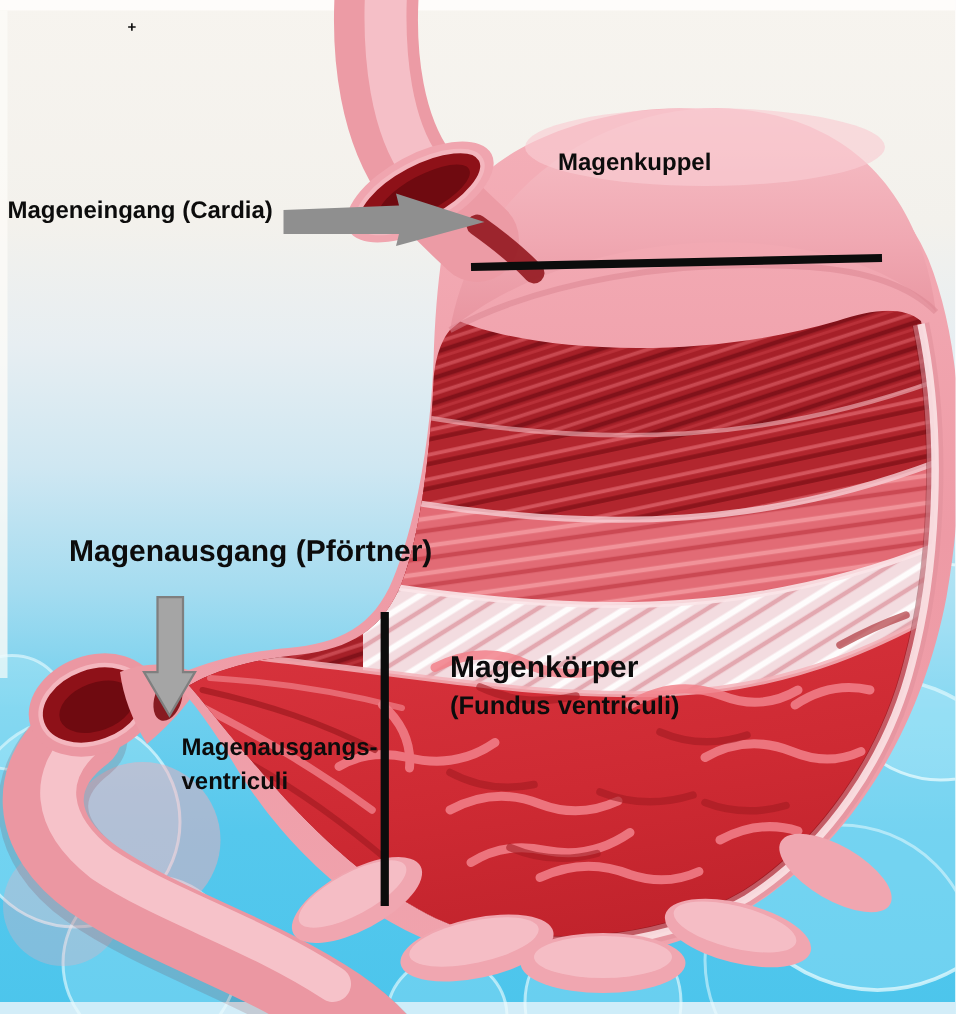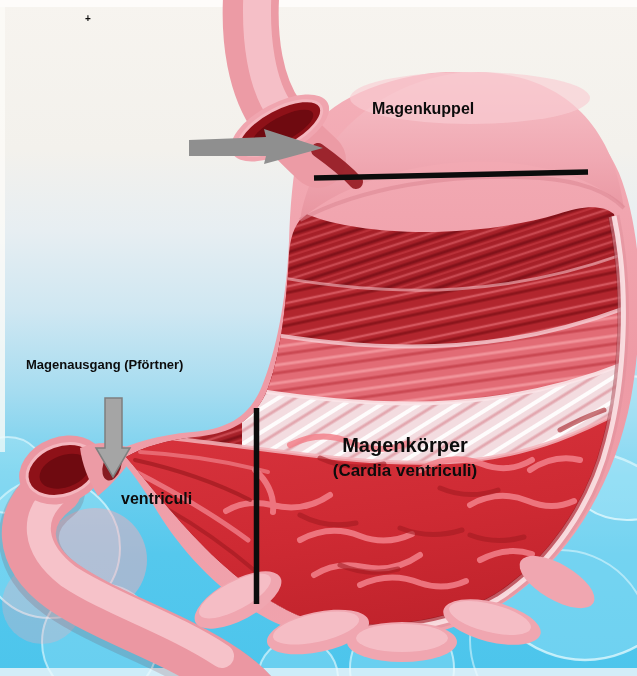--- a/index.html
+++ b/index.html
@@ -8,22 +8,22 @@
     font-family:"Liberation Sans",sans-serif;
   }
   .stage svg{position:absolute;left:0;top:0;}
   .label{
     position:absolute;color:#0c0c0c;font-weight:bold;white-space:nowrap;
     -webkit-font-smoothing:antialiased;
   }
   .lbl-plus{left:85px;top:13px;font-size:10px;}
   .lbl-cardia{left:5px;top:132px;font-size:16px;}
   .lbl-fundus{left:372px;top:99px;width:185px;text-align:left;font-size:16px;line-height:20px;}
-  .lbl-pfoertner{left:26px;top:357px;font-size:13px;}
-  .lbl-koerper{left:300px;top:433px;width:210px;text-align:center;}
+  .lbl-pfoertner{left:46px;top:357px;font-size:20px;}
+  .lbl-koerper{left:300px;top:433px;width:210px;text-align:left;}
   .lbl-koerper .l1{font-size:20px;line-height:24px;}
   .lbl-koerper .l2{font-size:17px;line-height:20px;margin-top:4px;}
   .lbl-antrum{left:121px;top:487px;font-size:16px;line-height:23px;}
 </style>
 </head>
 <body>
 
 <div class="stage">
 
 <svg width="637" height="676" viewBox="0 0 637 676">
@@ -211,25 +211,27 @@
 
   <g>
     <line x1="314" y1="178" x2="588" y2="172" stroke="#0c0c0c" stroke-width="5.5"></line>
     <line x1="256.5" y1="408" x2="256.5" y2="604" stroke="#0c0c0c" stroke-width="5.5"></line>
     <polygon points="189,140 266,137 264,129 323,148 264,164 266,156 189,156" fill="#8f8f8f"></polygon>
     <polygon points="105,398 122,398 122,448 130,448 113,477 96,448 105,448" fill="#a5a5a5" stroke="#7f7f7f" stroke-width="1.5"></polygon>
   </g>
 </svg>
 
 <div class="label lbl-plus">+</div>
+<div class="label lbl-cardia">Mageneingang (Cardia)</div>
 <div class="label lbl-fundus">
   <div>Magenkuppel</div>
 </div>
 <div class="label lbl-pfoertner">Magenausgang (Pförtner)</div>
 <div class="label lbl-koerper">
   <div class="l1">Magenkörper</div>
-  <div class="l2">(Cardia ventriculi)</div>
+  <div class="l2">(Fundus ventriculi)</div>
 </div>
 <div class="label lbl-antrum">
+  <div>Magenausgangs-</div>
   <div>ventriculi</div>
 </div>
 
 </div>
 
 </body></html>

